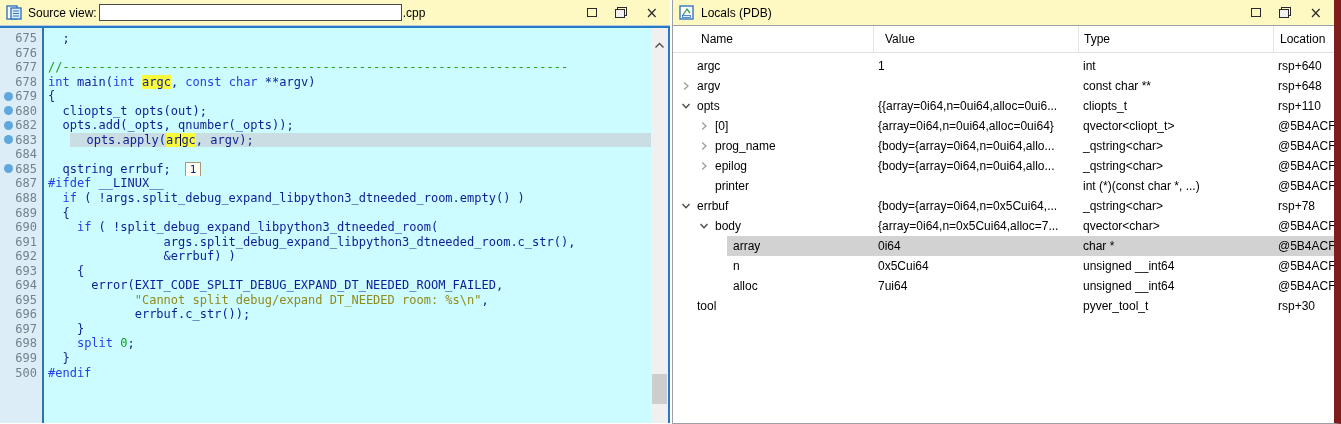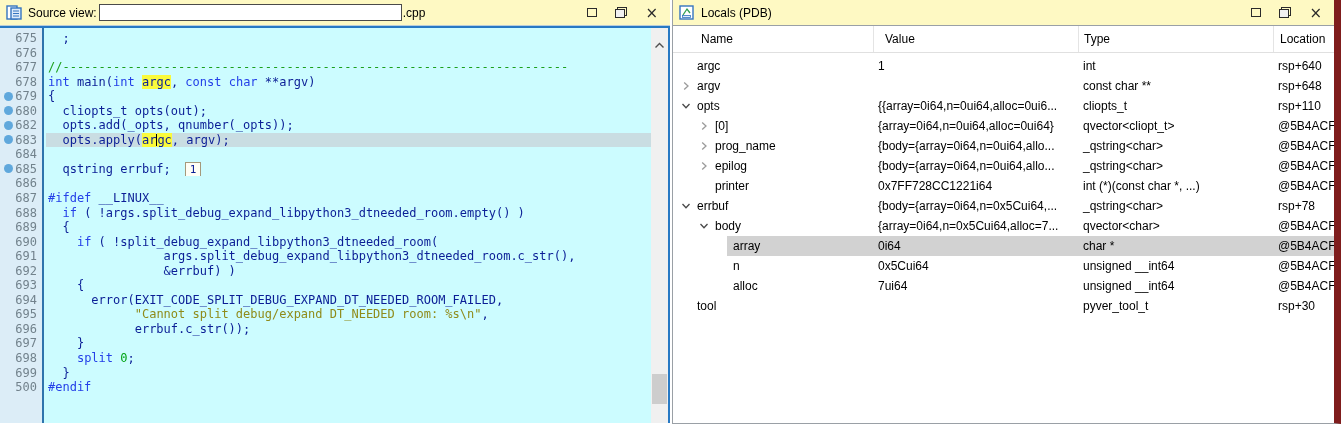--- a/index.html
+++ b/index.html
@@ -34,21 +34,21 @@
   .gutter-bg { position:absolute; left:0; top:0; bottom:0; width:44px;
     background:var(--gutbg,#dcedf7); border-right:2px solid #2e74ad; }
   .lines { position:absolute; left:0; top:3px; right:0; }
   .cline { display:flex; height:14.55px; line-height:14.55px;
     font-family:"DejaVu Sans Mono", monospace; font-size:12px; }
   .gut { width:46px; flex:none; position:relative; color:#72828c; text-align:right; padding-right:9px; }
   .bp { position:absolute; left:4px; top:2.5px; width:9px; height:9px; border-radius:50%;
     background:var(--bp,#5fa8dc); }
   .ctext { flex:1; white-space:pre; color:var(--navy,#0b1e96); padding-left:2px; overflow:hidden; }
   .band-exec { background:var(--band-exec,#55c8f2); }
-  .band-current { background:var(--band-current,#c9dde2); }
+  .band-current { background:var(--band-current,#c9dde2);margin-left:24px; }
   .seg-kw { color:var(--kw,#2440e8); }
   .seg-comment { color:var(--cm,#1ca01c); }
   .seg-string { color:var(--str,#8f8b1a); }
   .seg-num { color:var(--numc,#00a314); }
   .seg-hl { background:var(--hl,#fafa3c); }
   .seg-cursor { display:inline-block; width:0; border-left:1.5px solid #000; height:12px; vertical-align:-2px; }
   .seg-badge { display:inline-block; margin-left:14px; border:1px solid #a5997b; background:#fffef5;
     padding:0 4px; line-height:13px; height:15px; font-size:11px; color:var(--navy,#0b1e96); }
 
   .vscroll { width:17px; flex:none; background:#f0f0f0; position:relative; }
@@ -137,24 +137,20 @@
           </div>
           <div class="cline">
             <div class="gut"><span class="lnum">684</span></div>
             <div class="ctext"></div>
           </div>
           <div class="cline">
             <div class="gut"><span class="bp"></span><span class="lnum">685</span></div>
             <div class="ctext"><span class="seg-plain">  qstring errbuf;</span><span class="seg-badge">1</span></div>
           </div>
           <div class="cline">
-            <div class="gut"><span class="lnum">686</span></div>
-            <div class="ctext"></div>
-          </div>
-          <div class="cline">
             <div class="gut"><span class="lnum">687</span></div>
             <div class="ctext"><span class="seg-kw">#ifdef</span><span class="seg-plain"> __LINUX__</span></div>
           </div>
           <div class="cline">
             <div class="gut"><span class="lnum">688</span></div>
             <div class="ctext"><span class="seg-plain">  </span><span class="seg-kw">if</span><span class="seg-plain"> ( !args.split_debug_expand_libpython3_dtneeded_room.empty() )</span></div>
           </div>
           <div class="cline">
             <div class="gut"><span class="lnum">689</span></div>
             <div class="ctext"><span class="seg-plain">  {</span></div>
@@ -279,21 +275,20 @@
       <div class="lrow">
         <div class="cell c-name"><span class="chev" style="margin-left: 26px;"><svg width="10" height="10" viewBox="0 0 10 10">
               <polyline points="3.2,1.5 7,5 3.2,8.5" fill="none" stroke="#9b9b9b" stroke-width="1.3"></polyline>
             </svg></span><span class="nm">epilog</span></div>
         <div class="cell c-value">{body={array=0i64,n=0ui64,allo...</div>
         <div class="cell c-type">_qstring&lt;char&gt;</div>
         <div class="cell c-loc">@5B4ACFF6</div>
       </div>
       <div class="lrow">
         <div class="cell c-name"><span class="chev" style="margin-left: 26px;"></span><span class="nm">printer</span></div>
-        <div class="cell c-value">0x7FF728CC1221i64</div>
         <div class="cell c-type">int (*)(const char *, ...)</div>
         <div class="cell c-loc">@5B4ACFF6</div>
       </div>
       <div class="lrow">
         <div class="cell c-name"><span class="chev" style="margin-left: 8px;"><svg width="10" height="10" viewBox="0 0 10 10">
               <polyline points="1.5,3 5,6.8 8.5,3" fill="none" stroke="#4a4a4a" stroke-width="1.3"></polyline>
             </svg></span><span class="nm">errbuf</span></div>
         <div class="cell c-value">{body={array=0i64,n=0x5Cui64,...</div>
         <div class="cell c-type">_qstring&lt;char&gt;</div>
         <div class="cell c-loc">rsp+78</div>

